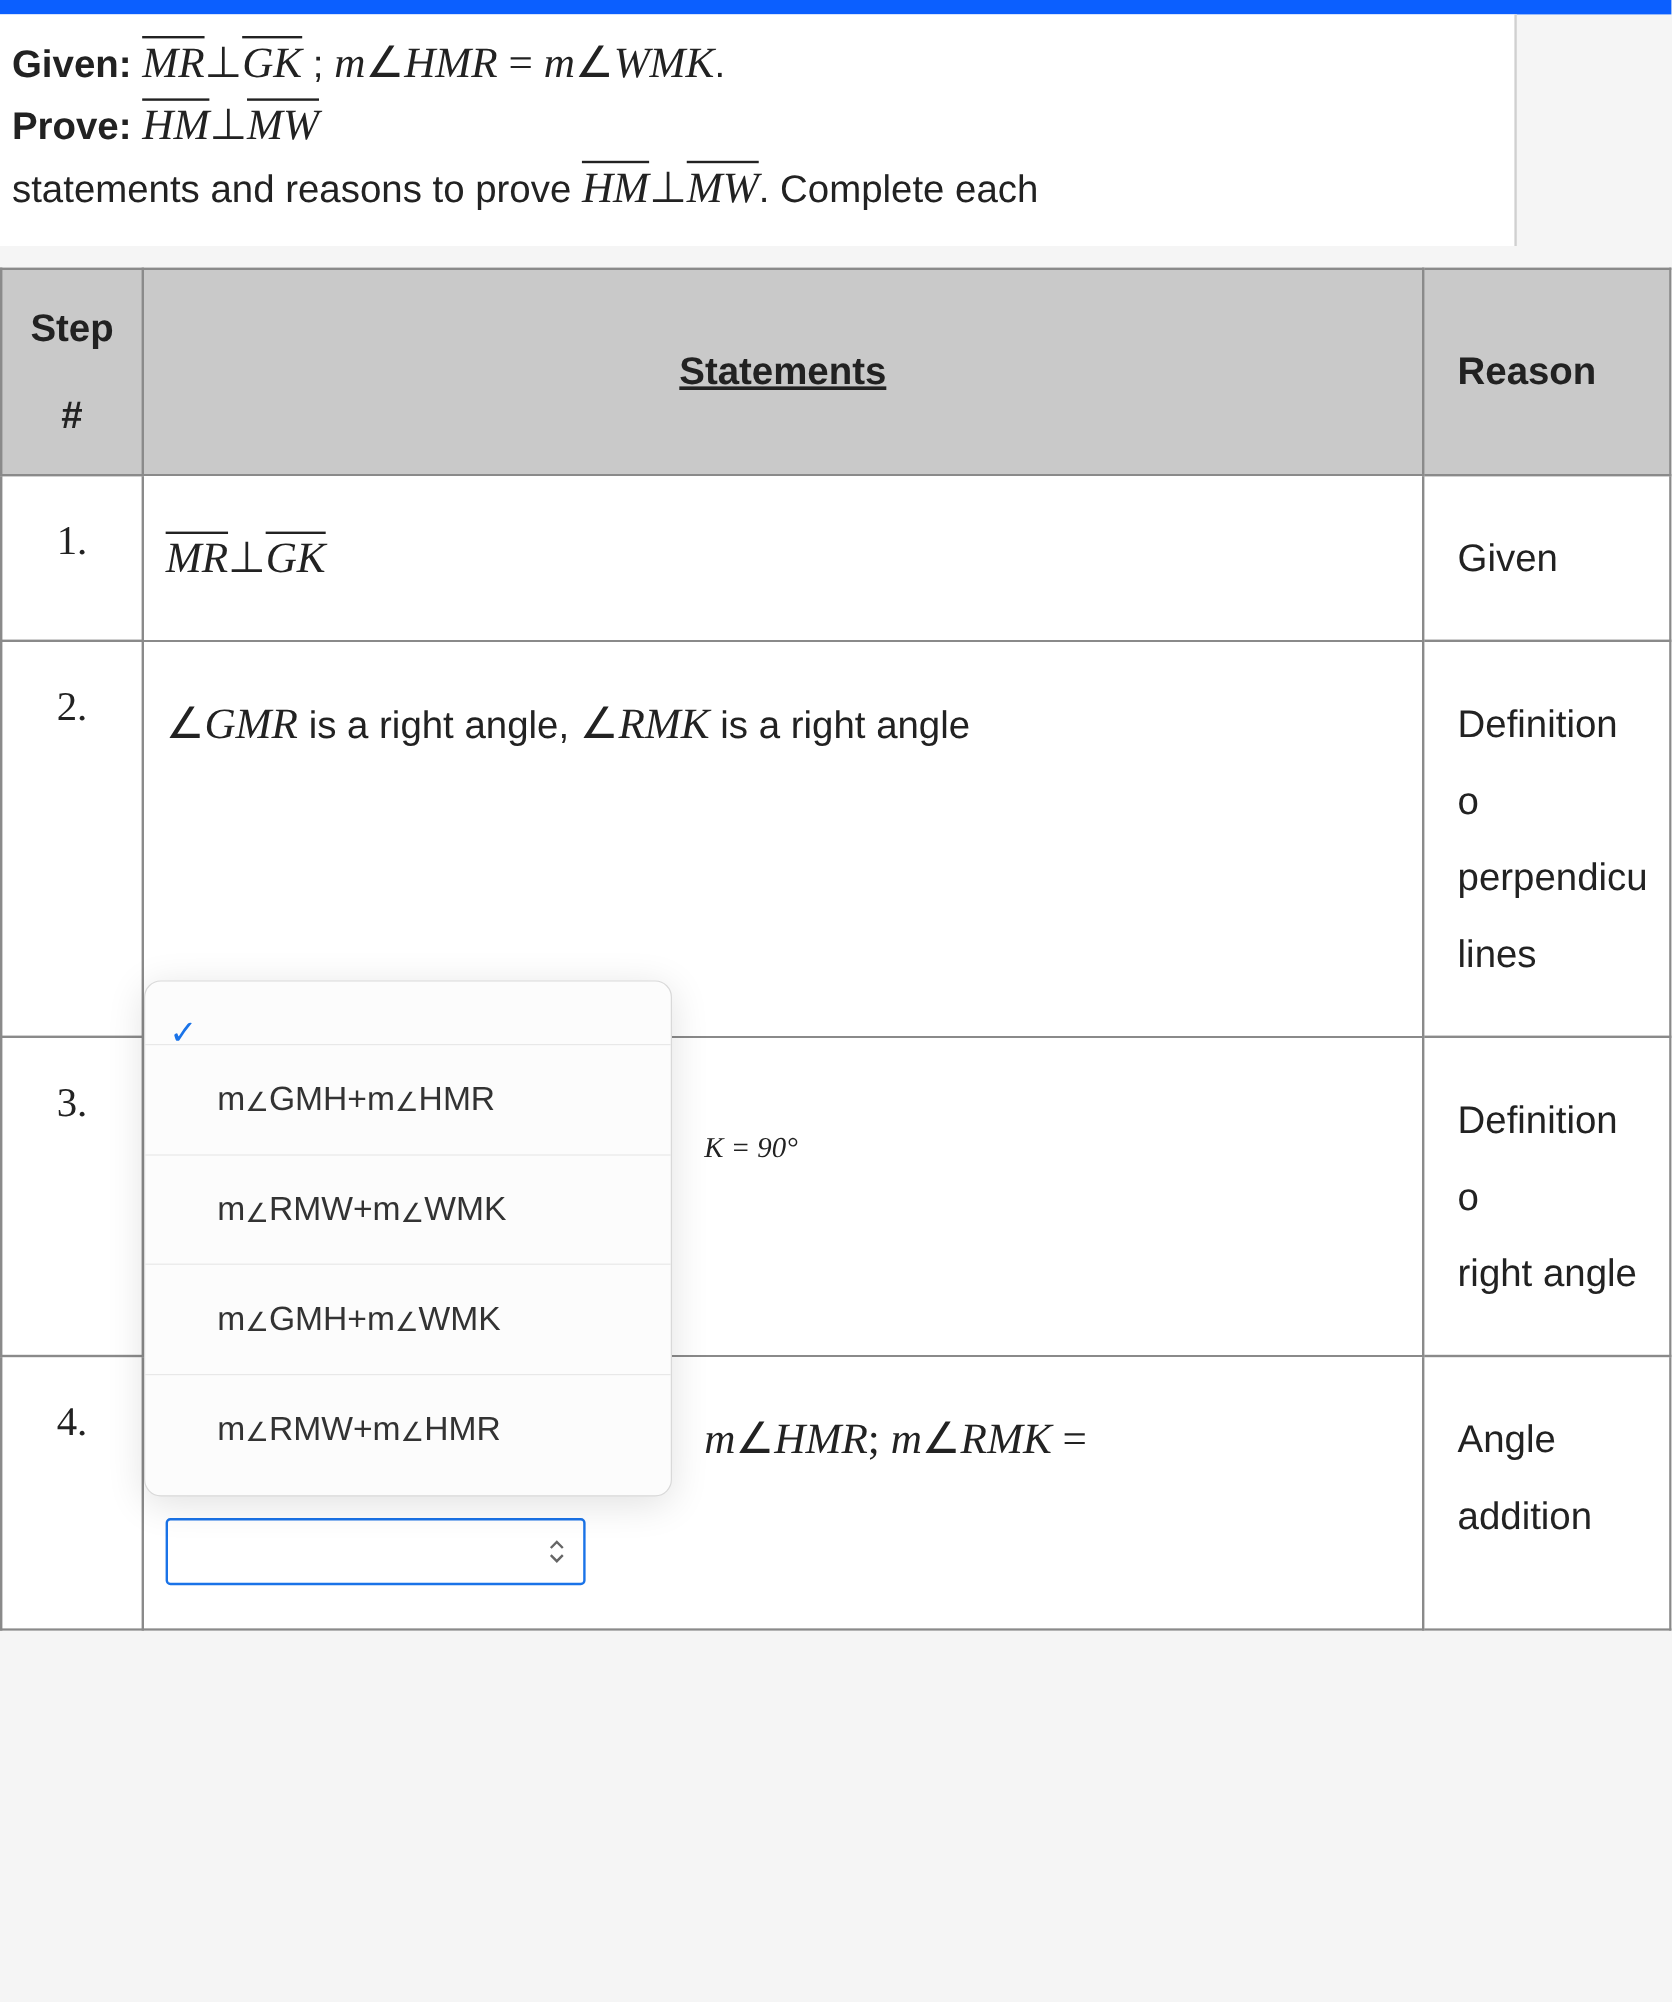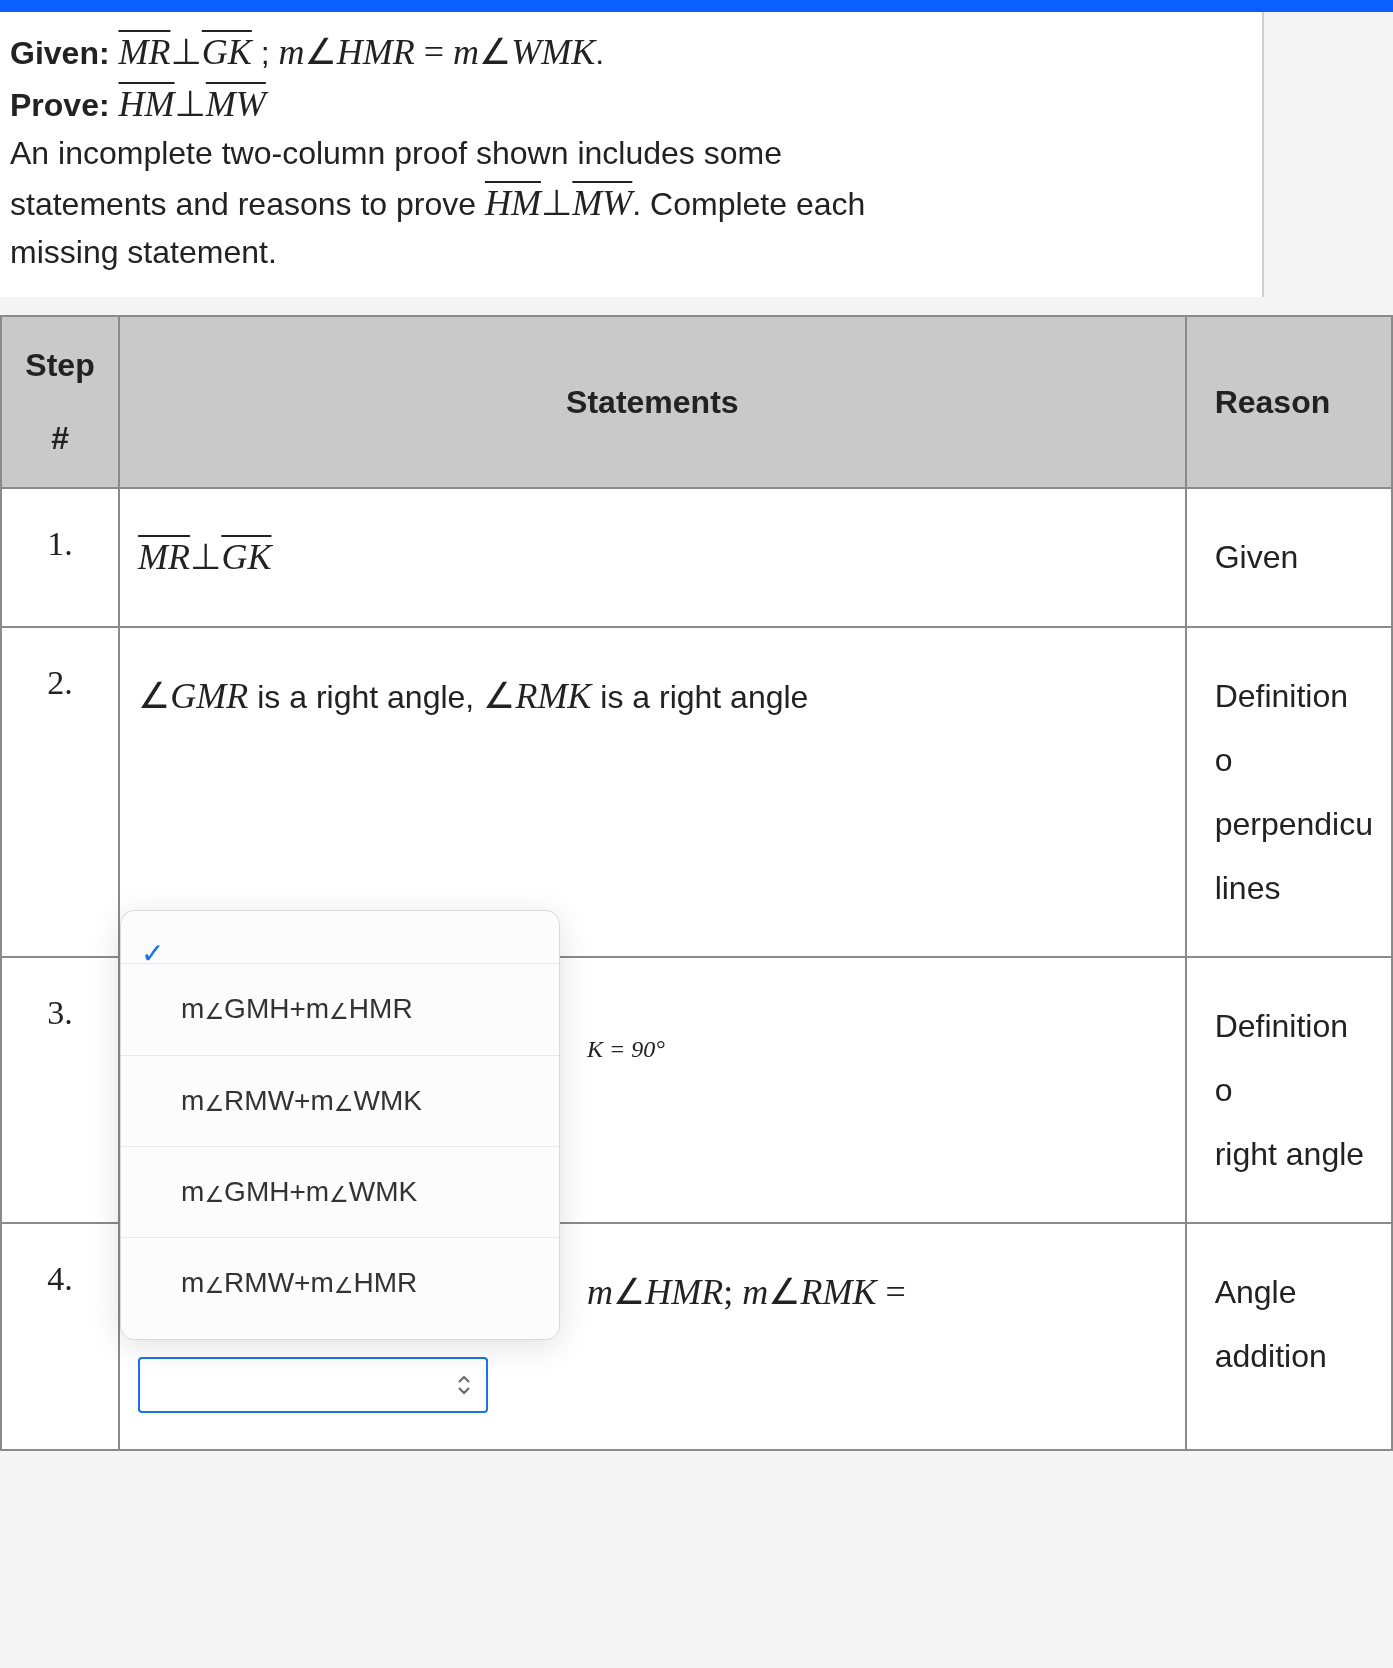--- a/index.html
+++ b/index.html
@@ -34,21 +34,21 @@
     font-size: 32px;
   }
   table.proof th {
     background: #c9c9c9;
     border: 2px solid #8a8a8a;
     padding: 30px 14px;
     font-weight: 700;
     text-align: center;
   }
   table.proof th.step { width: 120px; }
-  table.proof th.stmt { width: 1128px; }
+  table.proof th.stmt { width: 1128px; text-decoration: underline; }
   table.proof th.reason { width: 180px; text-align:left; padding-left:28px; }
   table.proof th .sub { display:block; margin-top: 36px; font-weight:700; }
   table.proof td {
     background: #fff;
     border: 2px solid #8a8a8a;
     padding: 36px 18px;
     vertical-align: top;
   }
   table.proof td.num { text-align: center; font-family: "Times New Roman", Times, serif; font-size: 34px; }
   table.proof td.reason { padding-left: 28px; line-height: 2.0; }
@@ -111,25 +111,23 @@
 
 <div class="problem">
   <div>
     <span class="lbl">Given:</span>
     <span class="mi ov">MR</span><span class="perp">⊥</span><span class="mi ov">GK</span><span> ; </span><span class="mi">m</span><span class="perp">∠</span><span class="mi">HMR</span><span class="perp"> = </span><span class="mi">m</span><span class="perp">∠</span><span class="mi">WMK</span><span>.</span>
   </div>
   <div>
     <span class="lbl">Prove:</span>
     <span class="mi ov">HM</span><span class="perp">⊥</span><span class="mi ov">MW</span>
   </div>
-  <div>An incomplete two-column proof shown includes some</div>
   <div>
     <span>statements and reasons to prove </span><span class="mi ov">HM</span><span class="perp">⊥</span><span class="mi ov">MW</span><span>. Complete each</span>
   </div>
-  <div>missing statement.</div>
 </div>
 
 <div class="tablewrap">
 <table class="proof">
   <thead>
     <tr>
       <th class="step">
         <span>Step</span>
         <span class="sub">#</span>
       </th>

